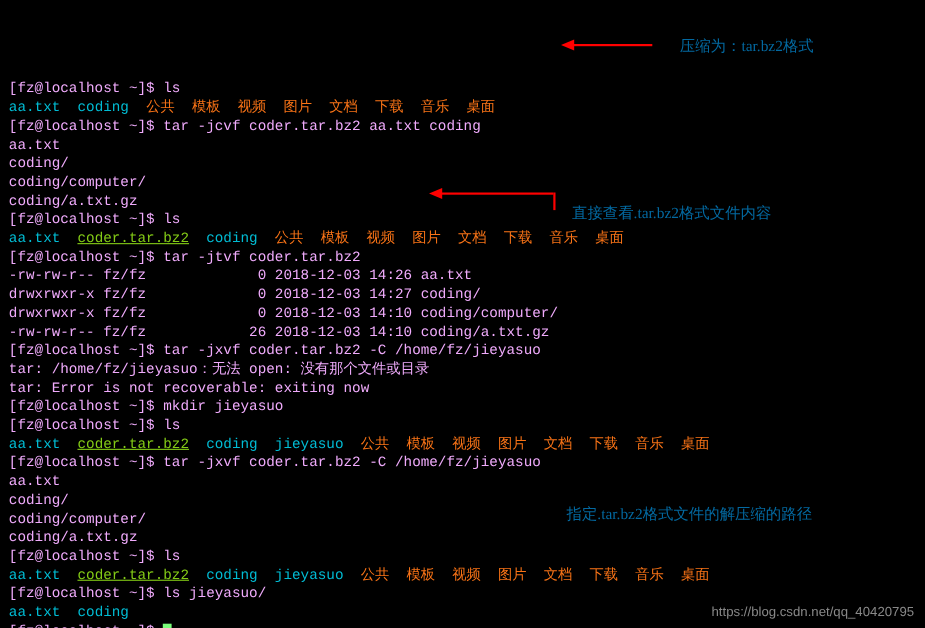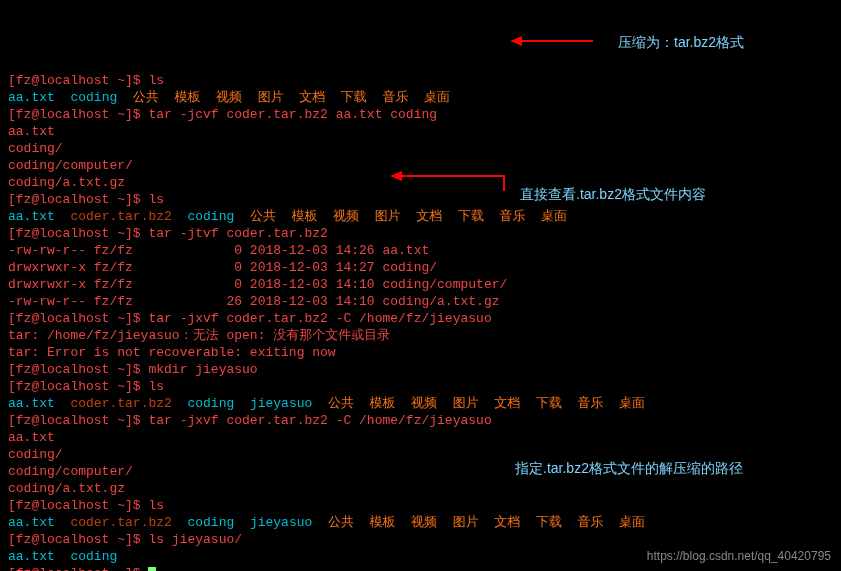--- a/index.html
+++ b/index.html
@@ -9,25 +9,25 @@
     font-family: "Courier New", Consolas, monospace;
     font-size: 13px;
     line-height: 17px;
     color: #ccc;
     width: 841px;
     height: 571px;
     box-sizing: border-box;
     position: relative;
     white-space: pre;
   }
-  .w { color: #ef4444; font-family: Liberation Mono, monospace; }
+  .w { color: #f0abfc; font-family: Liberation Mono, monospace; }
   .c { color: #00bcd4; }   
   .b { color: #f97316; }   
-  .r { color: #c2410c; }   
-  .ann { color: #7dd3fc; font-family: Liberation Sans, sans-serif; position:absolute; font-size:14px;}
+  .r { color: #84cc16; text-decoration: underline; }   
+  .ann { color: #0369a1; font-family: Liberation Serif, serif; position:absolute; font-size:14px;}
   .arrow { position:absolute; }
   .arrow .line { position:absolute; height:2px; background:#ff0000; }
   .arrow .head { position:absolute; width:0; height:0; border-top:5px solid transparent; border-bottom:5px solid transparent; }
   .cursor { background:#7aff7a; color:#000; display:inline-block; width:8px; height:14px; vertical-align:middle;}
   .watermark { position:absolute; right:10px; bottom:6px; color:#888; font-family:Arial,sans-serif; font-size:12px;}
 </style>
 </head>
 <body>
 
 

